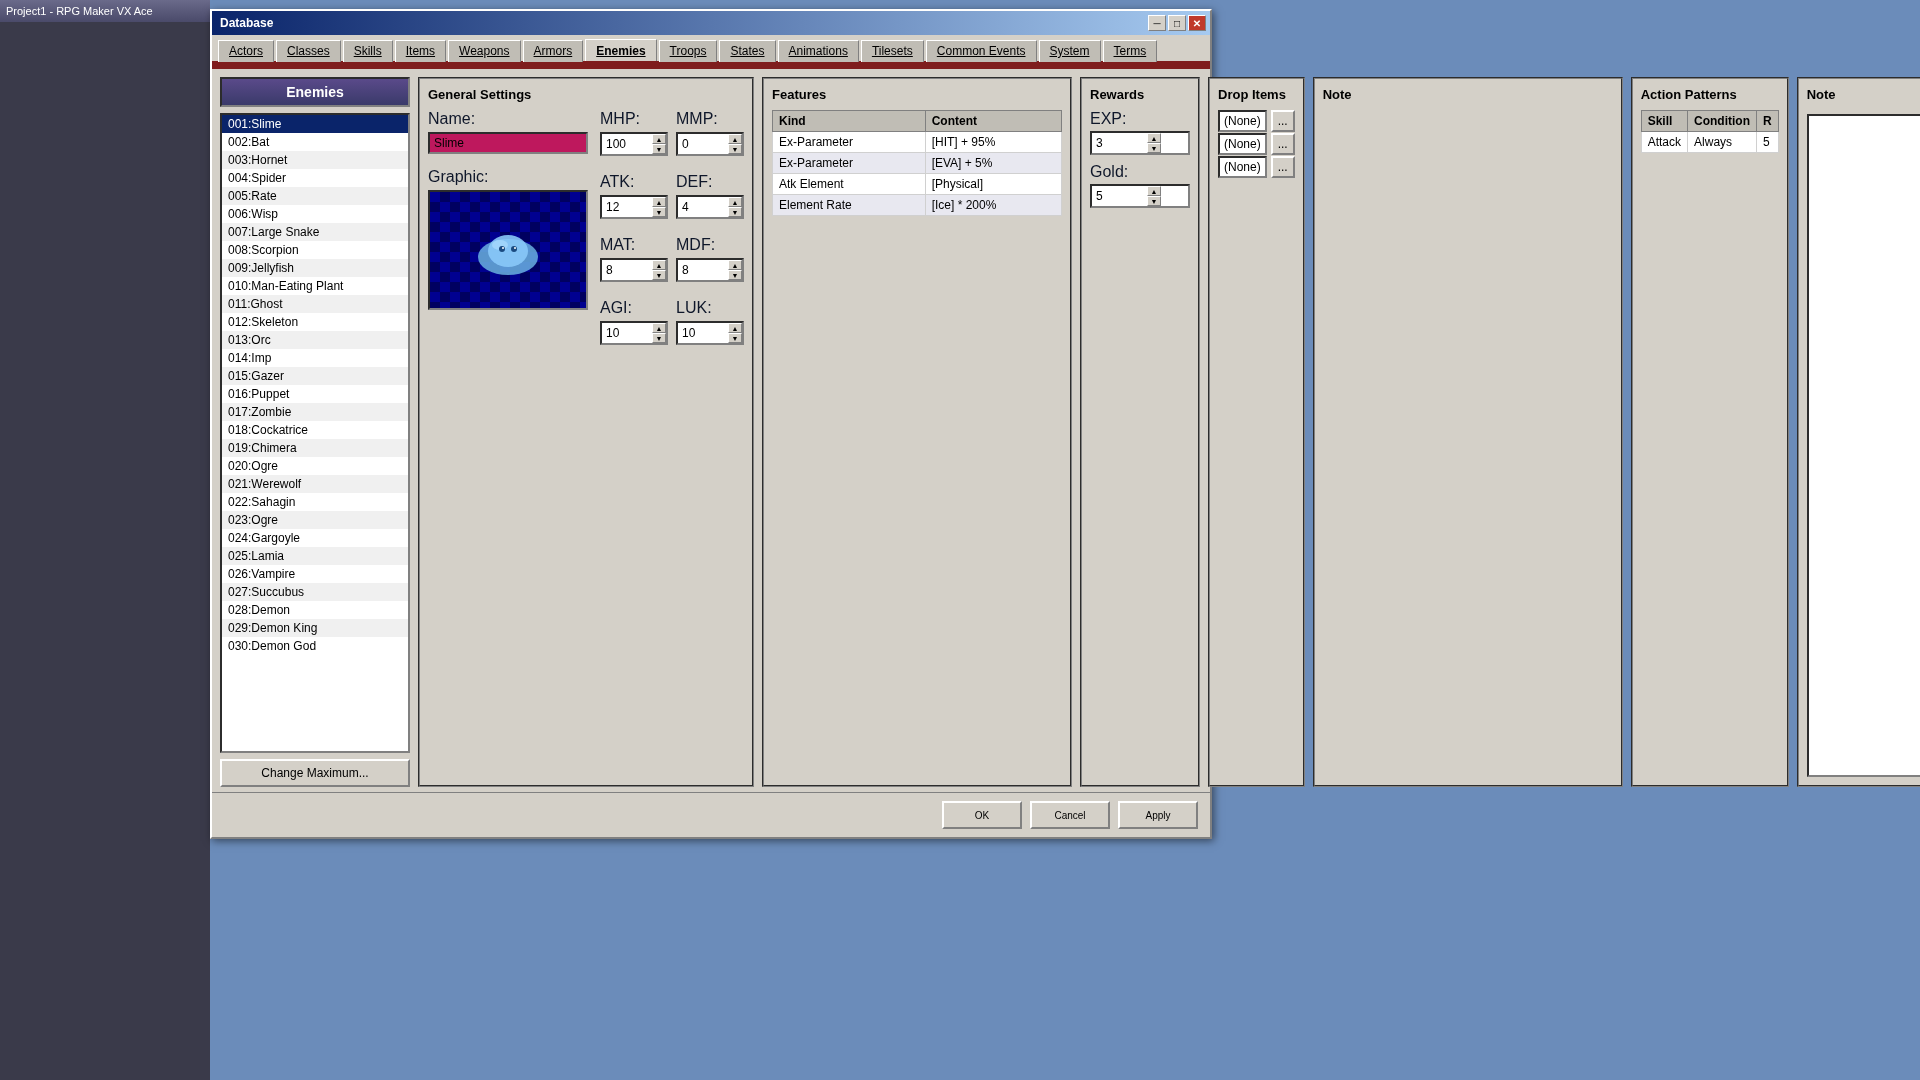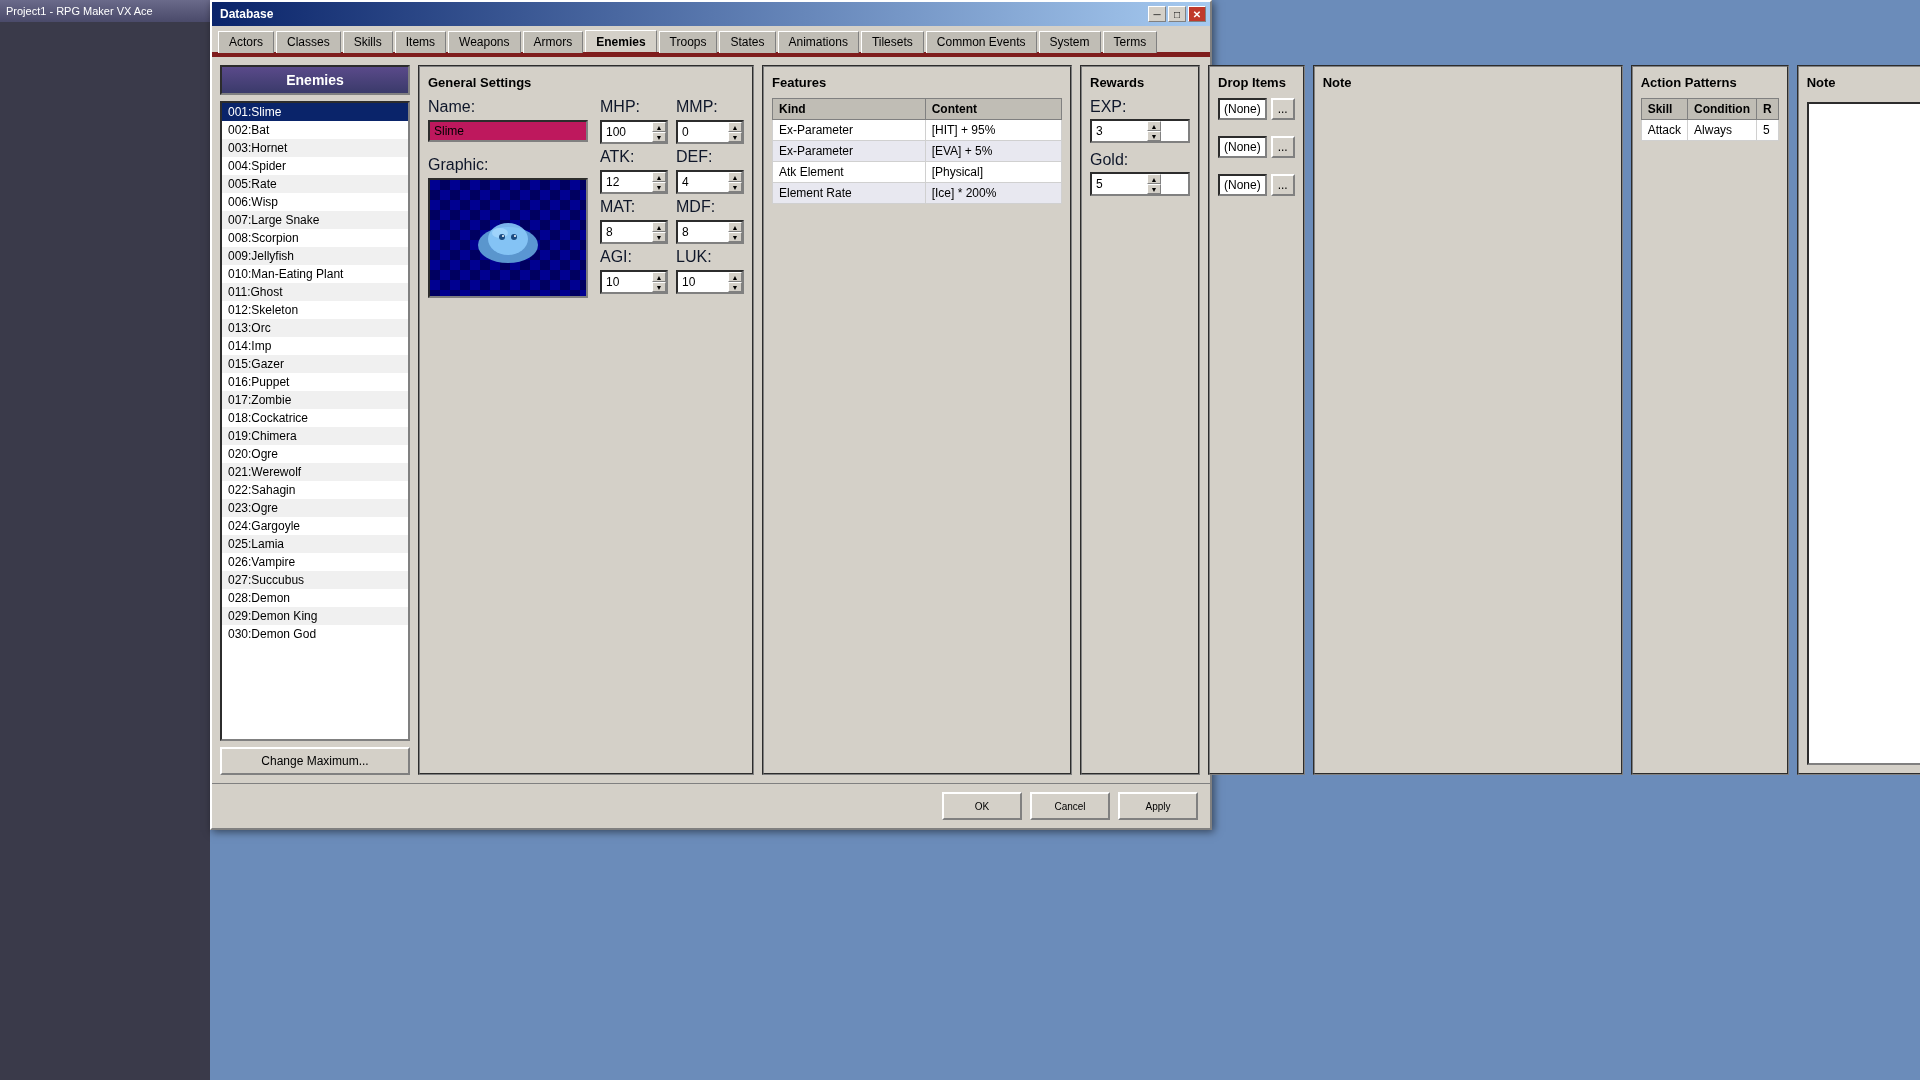--- a/index.html
+++ b/index.html
@@ -32,21 +32,21 @@
       display: flex;
       align-items: center;
       padding-left: 6px;
       color: white;
       font-size: 11px;
     }
 
     
     .dialog {
       position: absolute;
-      top: 0;
+      top: 9px;
       left: 210px;
       width: 1002px;
       height: 830px;
       background: #d4d0c8;
       border: 2px solid #808080;
       border-top-color: #ffffff;
       border-left-color: #ffffff;
       box-shadow: 2px 2px 8px rgba(0,0,0,0.5);
     }
 
@@ -87,21 +87,22 @@
       color: white;
       font-weight: bold;
     }
 
     
     .tabs-bar {
       display: flex;
       flex-wrap: wrap;
       padding: 4px 6px 0;
       background: #d4d0c8;
-      border-bottom: 5px solid #7f1d1d;
+      border-bottom: 8px solid #7f1d1d;
+      text-decoration: underline;
     }
 
     .tab {
       padding: 3px 10px;
       font-size: 12px;
       background: #c0bdb5;
       border: 1px solid #808080;
       border-bottom: none;
       border-top-color: #ffffff;
       border-left-color: #ffffff;
@@ -302,21 +303,21 @@
       align-items: center;
       justify-content: center;
       font-size: 7px;
       cursor: pointer;
       line-height: 1;
     }
 
     .stats-right {
       display: flex;
       flex-direction: column;
-      gap: 4px;
+      gap: 17px;
       align-items: flex-end;
     }
 
     .stat-pair {
       display: flex;
       gap: 8px;
     }
 
     
     .features-panel {
@@ -366,21 +367,21 @@
       border: 2px groove #808080;
       padding: 8px;
       background: #d4d0c8;
       flex: 1;
     }
 
     .drop-item-row {
       display: flex;
       align-items: center;
       gap: 4px;
-      margin-bottom: 16px;
+      margin-bottom: 1px;
     }
 
     .drop-select {
       flex: 1;
       border: 2px inset #808080;
       background: white;
       padding: 2px 4px;
       font-size: 12px;
     }
 

